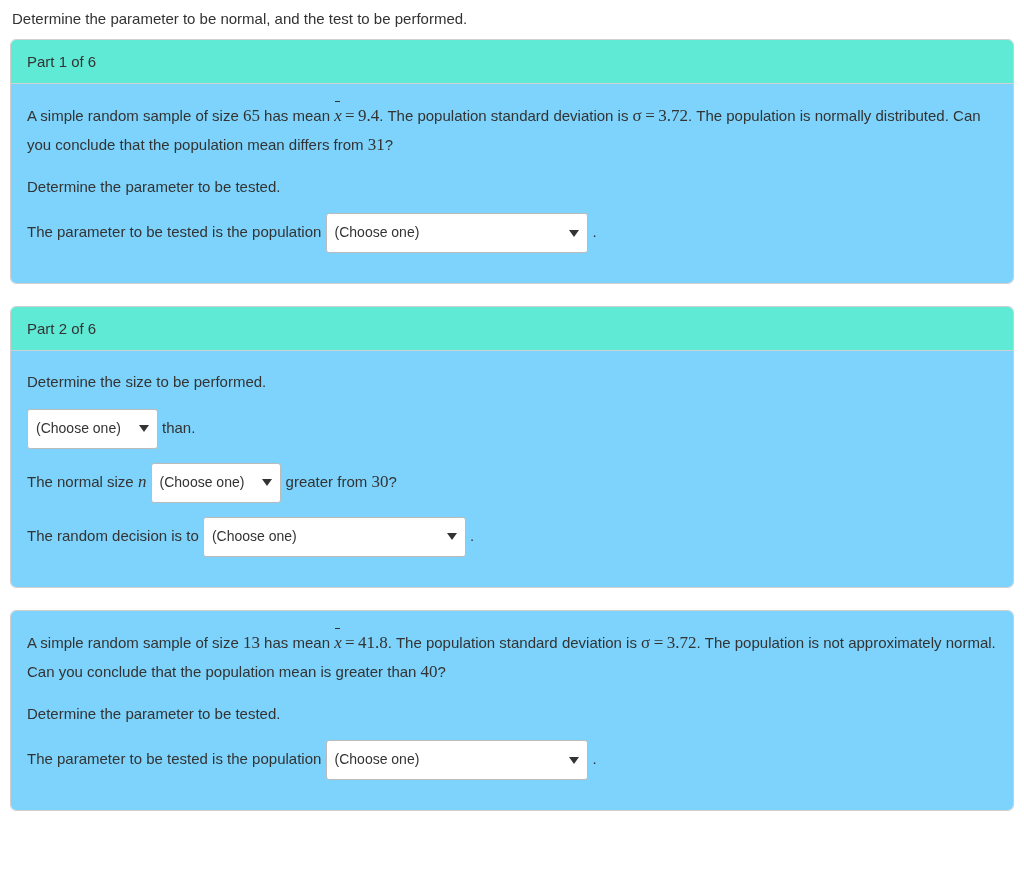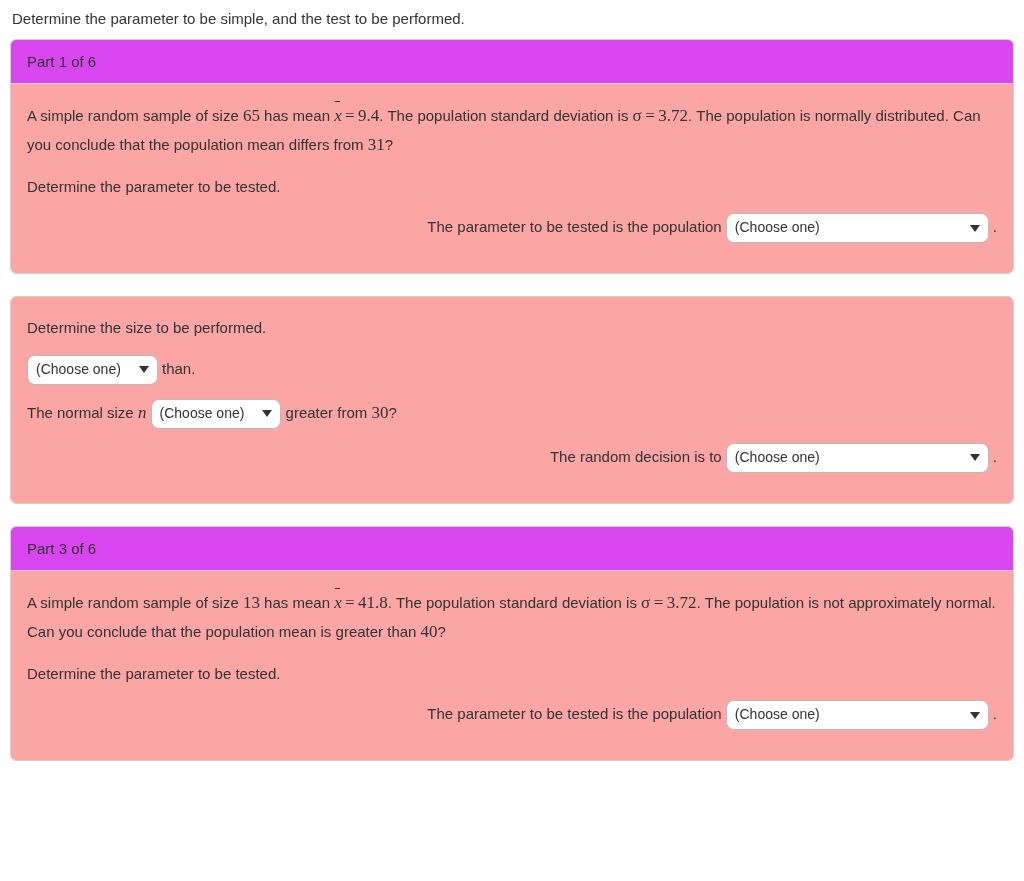--- a/index.html
+++ b/index.html
@@ -16,43 +16,43 @@
     padding: 2px 2px 12px 2px;
     font-size: 15px;
   }
   .part {
     border: 1px solid #d0d0d0;
     border-radius: 6px;
     margin-bottom: 22px;
     overflow: hidden;
   }
   .part-header {
-    background: #d946ef;
+    background: #5eead4;
     padding: 13px 16px;
     font-size: 15px;
     border-bottom: 1px solid #d0d0d0;
   }
   .part-body {
     padding: 18px 16px 30px 16px;
-    background: #fca5a5;
+    background: #7dd3fc;
   }
   .line {
     margin: 0 0 14px 0;
     line-height: 1.7;
   }
-  .line:last-child { margin-bottom: 0; text-align: right; }
+  .line:last-child { margin-bottom: 0; }
   .sel {
     display: inline-flex;
     align-items: center;
     border: 1px solid #bbb;
-    border-radius: 8px;
+    border-radius: 3px;
     background: #fff;
     padding: 2px 8px;
     font-size: 14px;
-    height: 30px;
+    height: 40px;
     vertical-align: middle;
     cursor: pointer;
   }
   .sel .ph { color: #333; margin-right: 18px; }
   .sel.vwide .ph { margin-right: 150px; }
   .sel .arrow {
     width: 0; height: 0;
     border-left: 5px solid transparent;
     border-right: 5px solid transparent;
     border-top: 7px solid #333;
@@ -70,41 +70,42 @@
     position: fixed;
     top: 0; right: 0;
     width: 7px;
     height: 100%;
     background: transparent;
   }
 </style>
 </head>
 <body>
 
-<div class="instr">Determine the parameter to be simple, and the test to be performed.</div>
+<div class="instr">Determine the parameter to be normal, and the test to be performed.</div>
 
 <div class="part">
   <div class="part-header">Part 1 of 6</div>
   <div class="part-body">
     <div class="line">
       <span>A simple random sample of size </span><span class="math-n">65</span><span> has mean </span><span class="math-i xbar">x</span><span class="math-n"> = 9.4</span><span>. The population standard deviation is </span><span class="math-n">σ = 3.72</span><span>. The population is normally distributed. Can you conclude that the population mean differs from </span><span class="math-n">31</span><span>?</span>
     </div>
     <div class="line">Determine the parameter to be tested.</div>
     <div class="line">
       <span>The parameter to be tested is the population </span>
       <span class="sel vwide">
         <span class="ph">(Choose one)</span>
         <span class="arrow"></span>
       </span>
       <span>.</span>
     </div>
   </div>
 </div>
 
 <div class="part">
+  <div class="part-header">Part 2 of 6</div>
   <div class="part-body">
     <div class="line">Determine the size to be performed.</div>
     <div class="line">
       <span class="sel">
         <span class="ph">(Choose one)</span>
         <span class="arrow"></span>
       </span>
       <span> than.</span>
     </div>
     <div class="line">
@@ -120,21 +121,20 @@
       <span class="sel vwide">
         <span class="ph">(Choose one)</span>
         <span class="arrow"></span>
       </span>
       <span>.</span>
     </div>
   </div>
 </div>
 
 <div class="part">
-  <div class="part-header">Part 3 of 6</div>
   <div class="part-body">
     <div class="line">
       <span>A simple random sample of size </span><span class="math-n">13</span><span> has mean </span><span class="math-i xbar">x</span><span class="math-n"> = 41.8</span><span>. The population standard deviation is </span><span class="math-n">σ = 3.72</span><span>. The population is not approximately normal. Can you conclude that the population mean is greater than </span><span class="math-n">40</span><span>?</span>
     </div>
     <div class="line">Determine the parameter to be tested.</div>
     <div class="line">
       <span>The parameter to be tested is the population </span>
       <span class="sel vwide">
         <span class="ph">(Choose one)</span>
         <span class="arrow"></span>

